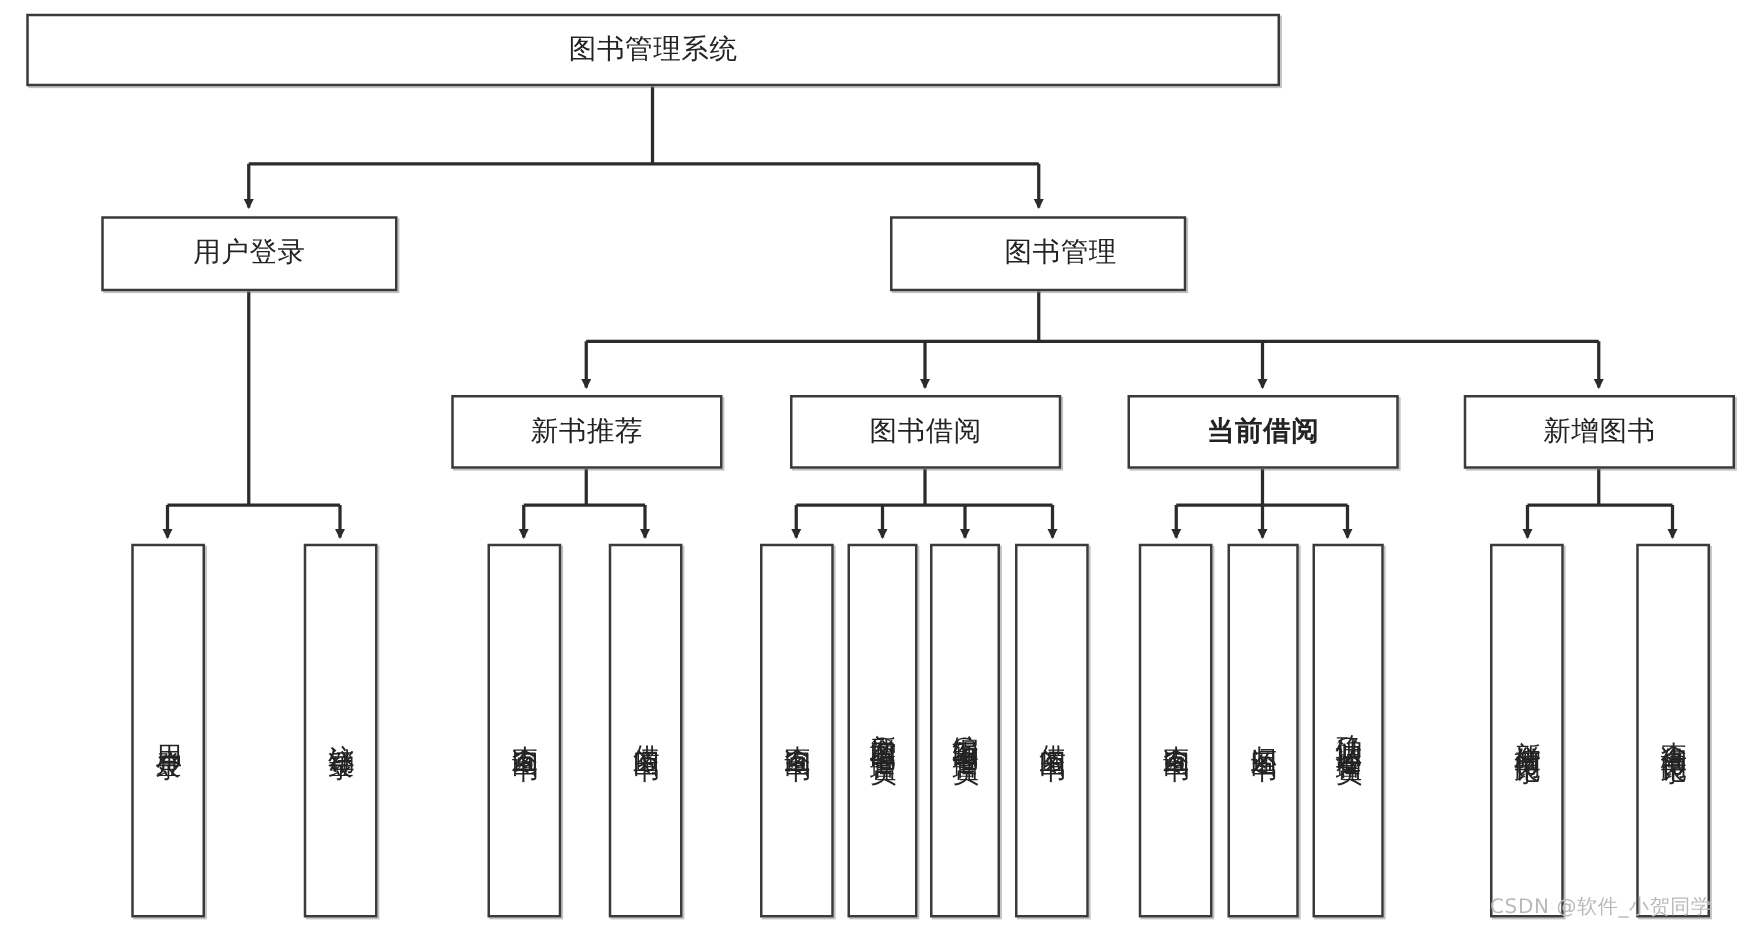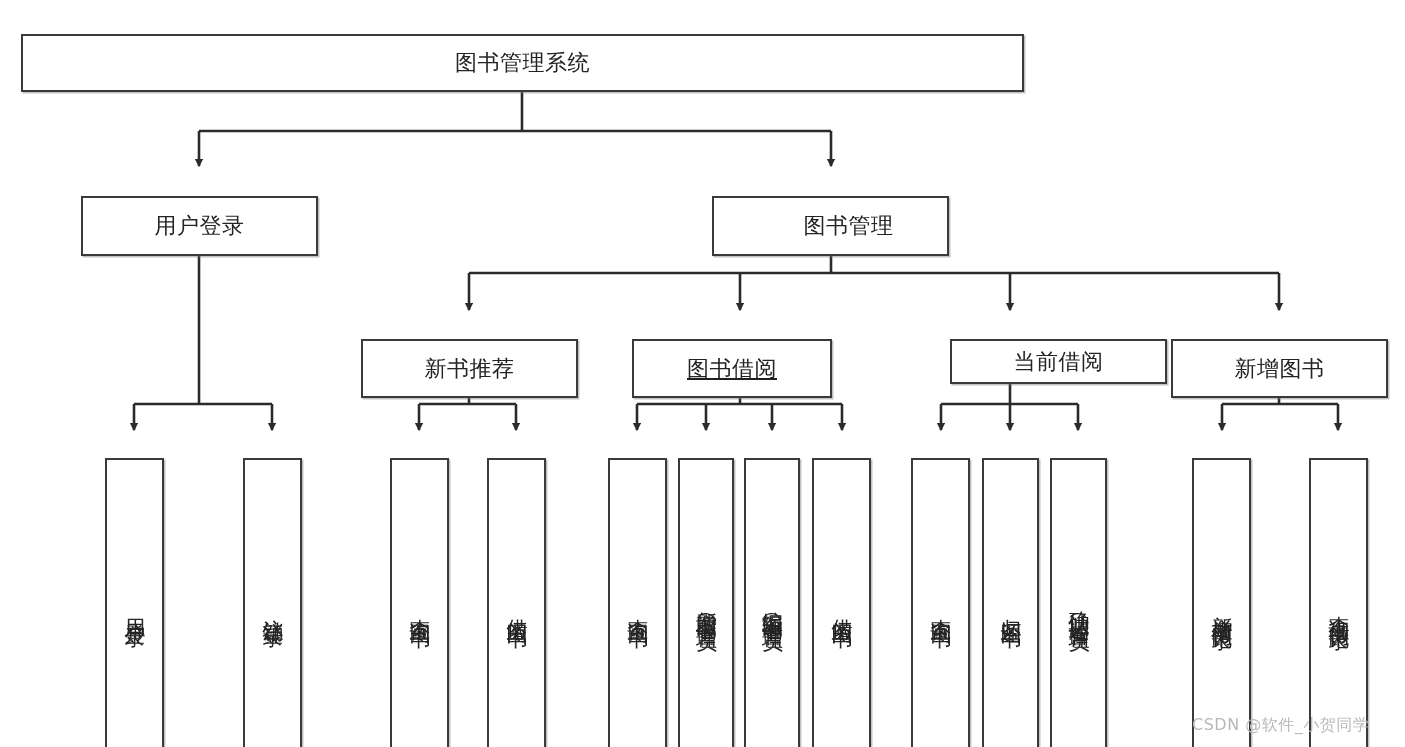--- a/index.html
+++ b/index.html
@@ -24,21 +24,20 @@
   .node-box {
     position: absolute;
     box-sizing: border-box;
     background: #ffffff;
     border: 2px solid #3a3a3a;
     box-shadow: 1.5px 1.5px 0 rgba(120,120,120,0.45);
     display: flex;
     align-items: center;
     justify-content: center;
     color: #1f1f1f;
-    margin-top: 23px;
   }
   .node-label {
     font-size: 22px;
     line-height: 1.15;
     letter-spacing: 0.5px;
     white-space: nowrap;
     text-align: center;
     color: #232323;
   }
   .node-box.vertical {
@@ -134,25 +133,25 @@
   </div>
 
   <div class="node-box" style="left:712px; top:173px; width:237px; height:60px;padding-left:36px;">
     <span class="node-label">图书管理</span>
   </div>
 
   <div class="node-box" style="left:361px; top:316px; width:217px; height:59px;">
     <span class="node-label">新书推荐</span>
   </div>
 
-  <div class="node-box" style="left:632px; top:316px; width:200px; height:59px;text-decoration:underline;">
+  <div class="node-box" style="left:632px; top:316px; width:217px; height:59px;">
     <span class="node-label">图书借阅</span>
   </div>
 
-  <div class="node-box" style="left:950px; top:316px; width:217px; height:45px;">
+  <div class="node-box" style="left:902px; top:316px; width:217px; height:59px;font-weight:bold;">
     <span class="node-label">当前借阅</span>
   </div>
 
   <div class="node-box" style="left:1171px; top:316px; width:217px; height:59px;">
     <span class="node-label">新增图书</span>
   </div>
 
   <div class="node-box vertical" style="left:105px; top:435px; width:59px; height:299px;">
     <span class="node-label">用户登录</span>
   </div>

